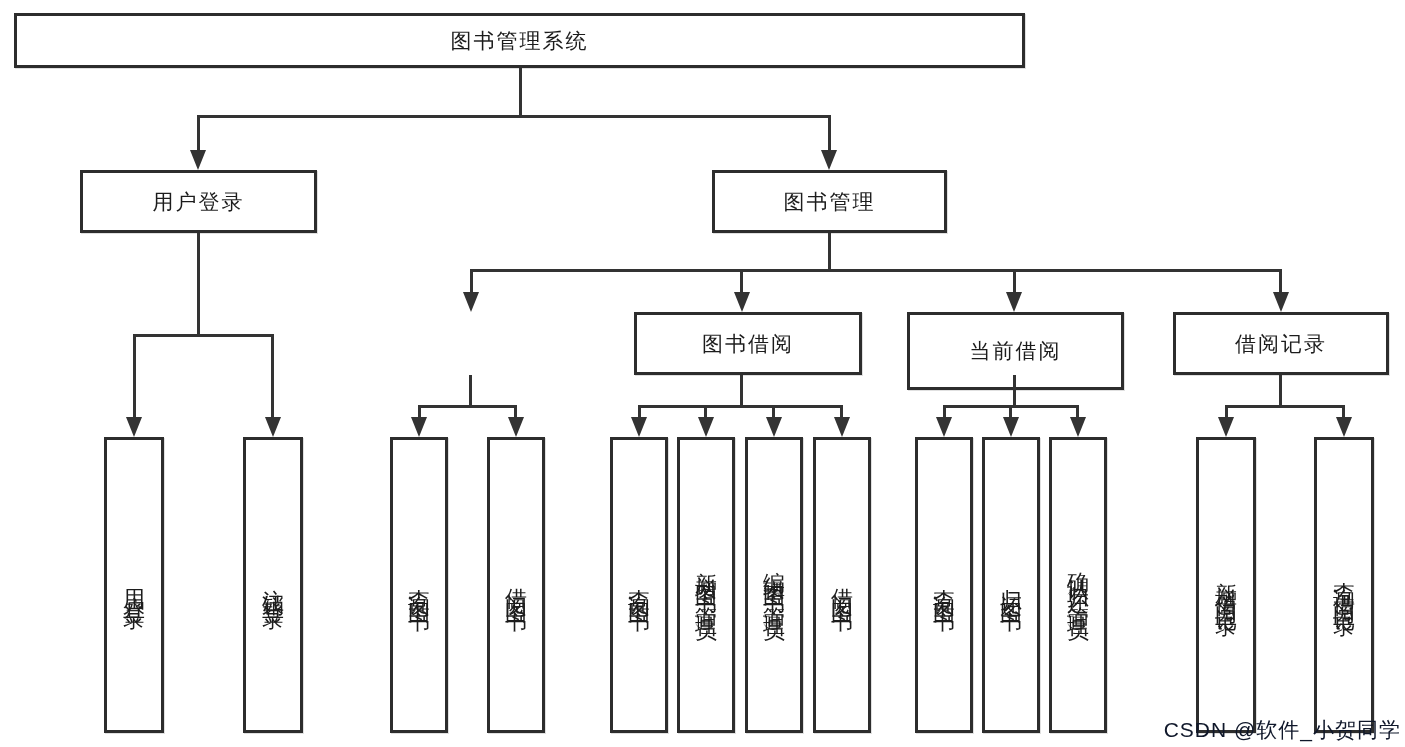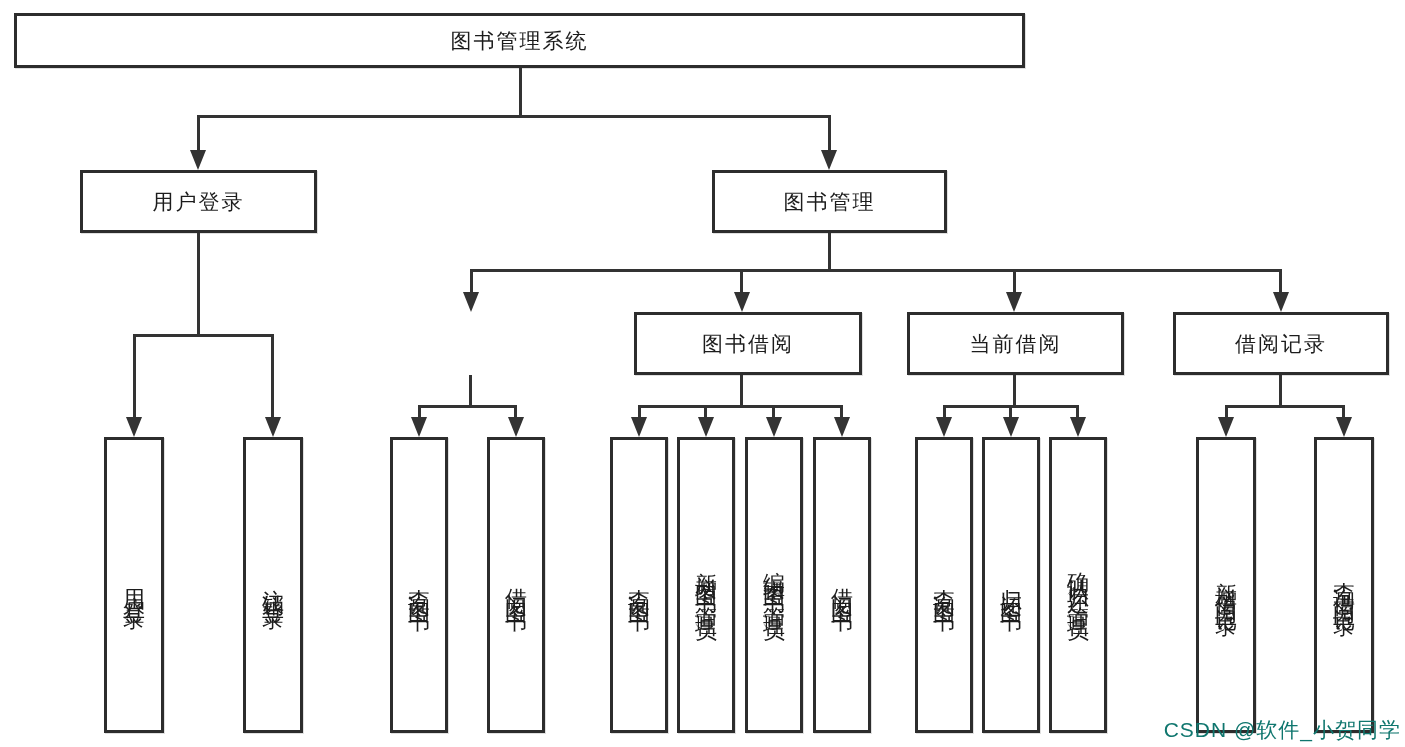--- a/index.html
+++ b/index.html
@@ -30,21 +30,21 @@
   
   .v { position:absolute; width:3px; background:#333333; }
   .h { position:absolute; height:3px; background:#333333; }
   .arr {
     position:absolute; width:0; height:0;
     border-left:8px solid transparent; border-right:8px solid transparent;
     border-top:20px solid #333333;
   }
   .wm {
     position:absolute; top:716px; right:4px;
-    font-size:21px; color:#0f766e; letter-spacing:1px; white-space:nowrap;
+    font-size:21px; color:#0f172a; letter-spacing:1px; white-space:nowrap;
   }
 </style>
 </head>
 <body>
 
 <div class="canvas">
 
   <div class="node" style="left:14px;top:13px;width:1011px;height:55px">图书管理系统</div>
 
   <div class="v" style="left:519px;top:68px;height:50px"></div>
@@ -69,21 +69,21 @@
   <div class="v" style="left:470px;top:269px;height:26px"></div>
   <div class="arr" style="left:463px;top:292px"></div>
   <div class="v" style="left:740px;top:269px;height:26px"></div>
   <div class="arr" style="left:734px;top:292px"></div>
   <div class="v" style="left:1013px;top:269px;height:26px"></div>
   <div class="arr" style="left:1006px;top:292px"></div>
   <div class="v" style="left:1279px;top:269px;height:26px"></div>
   <div class="arr" style="left:1273px;top:292px"></div>
 
   <div class="node" style="left:634px;top:312px;width:228px;height:63px">图书借阅</div>
-  <div class="node" style="left:907px;top:312px;width:217px;height:63px">当前借阅</div>
+  <div class="node" style="left:907px;top:312px;width:217px;height:78px">当前借阅</div>
   <div class="node" style="left:1173px;top:312px;width:216px;height:63px">借阅记录</div>
 
   <div class="v" style="left:469px;top:375px;height:32px"></div>
   <div class="h" style="left:418px;top:405px;width:99px"></div>
   <div class="v" style="left:418px;top:405px;height:15px"></div>
   <div class="arr" style="left:411px;top:417px"></div>
   <div class="v" style="left:514px;top:405px;height:15px"></div>
   <div class="arr" style="left:508px;top:417px"></div>
 
   <div class="v" style="left:740px;top:375px;height:32px"></div>

